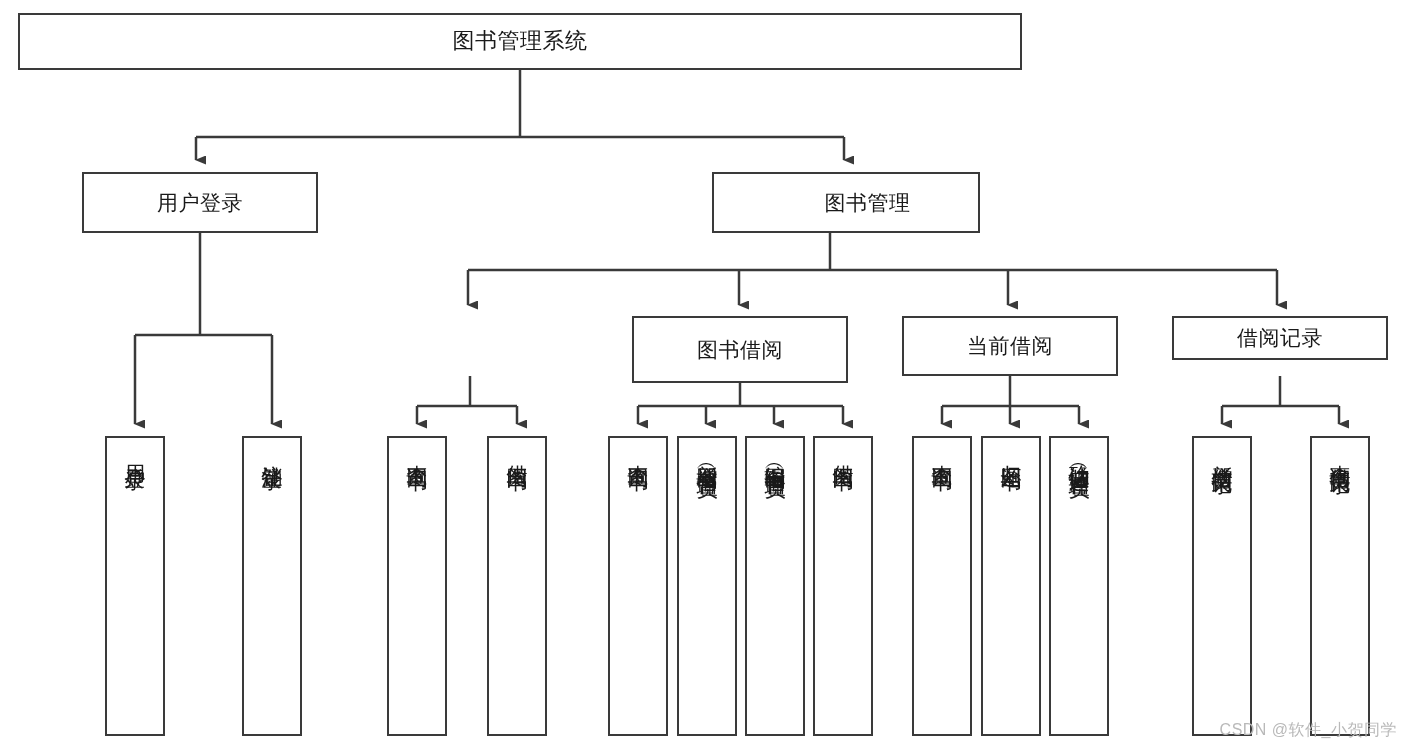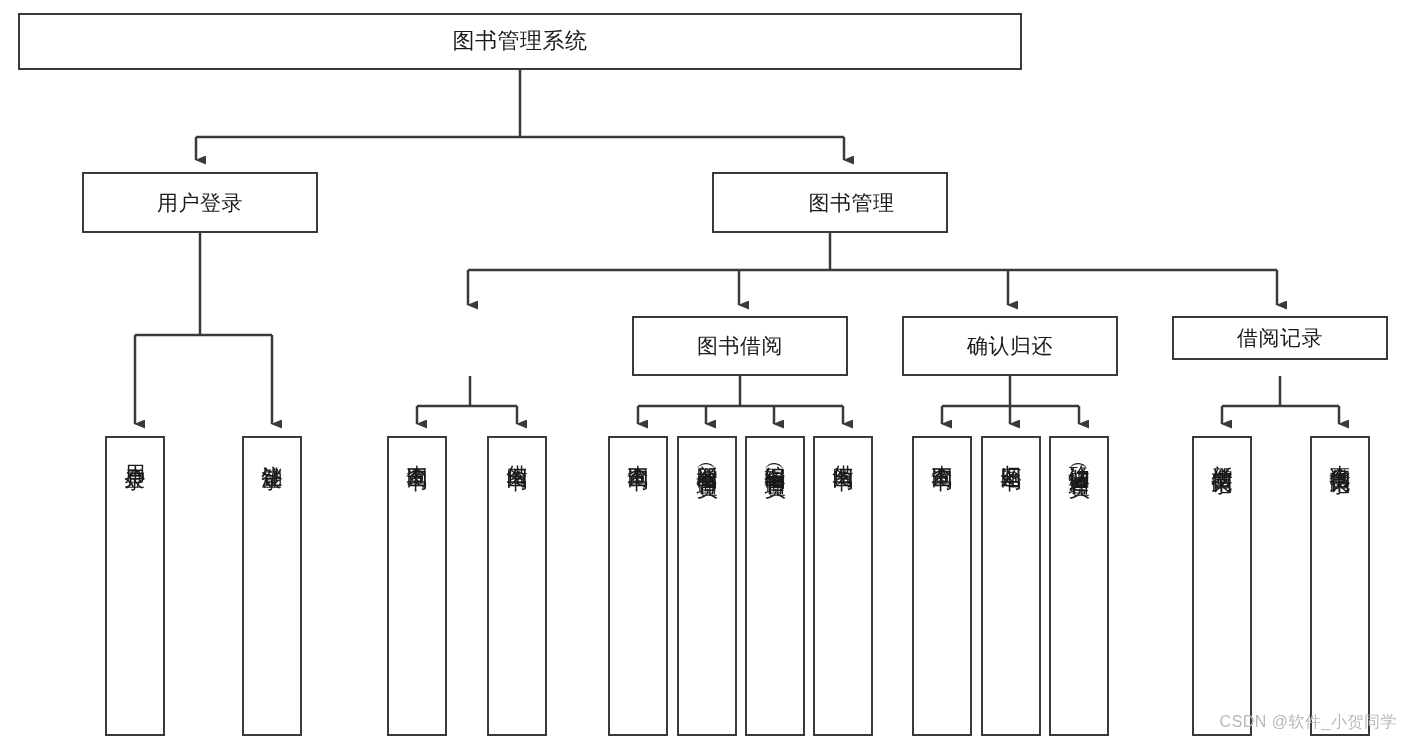--- a/index.html
+++ b/index.html
@@ -61,21 +61,21 @@
     writing-mode: vertical-rl;
     text-orientation: upright;
     font-size: 21px;
     line-height: 1.05;
     letter-spacing: 2px;
     white-space: nowrap;
   }
   #watermark {
     position: absolute;
     right: 8px;
-    bottom: 14px;
+    bottom: 6px;
     font-size: 16px;
     color: #b9b9b9;
     letter-spacing: 0.5px;
     z-index: 5;
     white-space: nowrap;
     font-family: "Liberation Sans", "DejaVu Sans", sans-serif;
   }
 </style>
 </head>
 <body>
@@ -147,31 +147,31 @@
   </svg>
 
   <div class="node horiz root" style="left:18px; top:13px; width:1004px; height:57px;">
     <span class="node-label">图书管理系统</span>
   </div>
 
   <div class="node horiz" style="left:82px; top:172px; width:236px; height:61px;">
     <span class="node-label">用户登录</span>
   </div>
 
-  <div class="node horiz" style="left:712px; top:172px; width:236px; height:61px;padding-left:43px;">
+  <div class="node horiz" style="left:712px; top:172px; width:268px; height:61px;padding-left:43px;">
     <span class="node-label">图书管理</span>
   </div>
 
 
-  <div class="node horiz" style="left:632px; top:316px; width:216px; height:60px;">
+  <div class="node horiz" style="left:632px; top:316px; width:216px; height:67px;">
     <span class="node-label">图书借阅</span>
   </div>
 
   <div class="node horiz" style="left:902px; top:316px; width:216px; height:60px;">
-    <span class="node-label">确认归还</span>
+    <span class="node-label">当前借阅</span>
   </div>
 
   <div class="node horiz" style="left:1172px; top:316px; width:216px; height:44px;">
     <span class="node-label">借阅记录</span>
   </div>
 
   <div class="node vert" style="left:105px; top:436px; width:60px; height:300px;">
     <span class="node-label">用户登录</span>
   </div>
 

